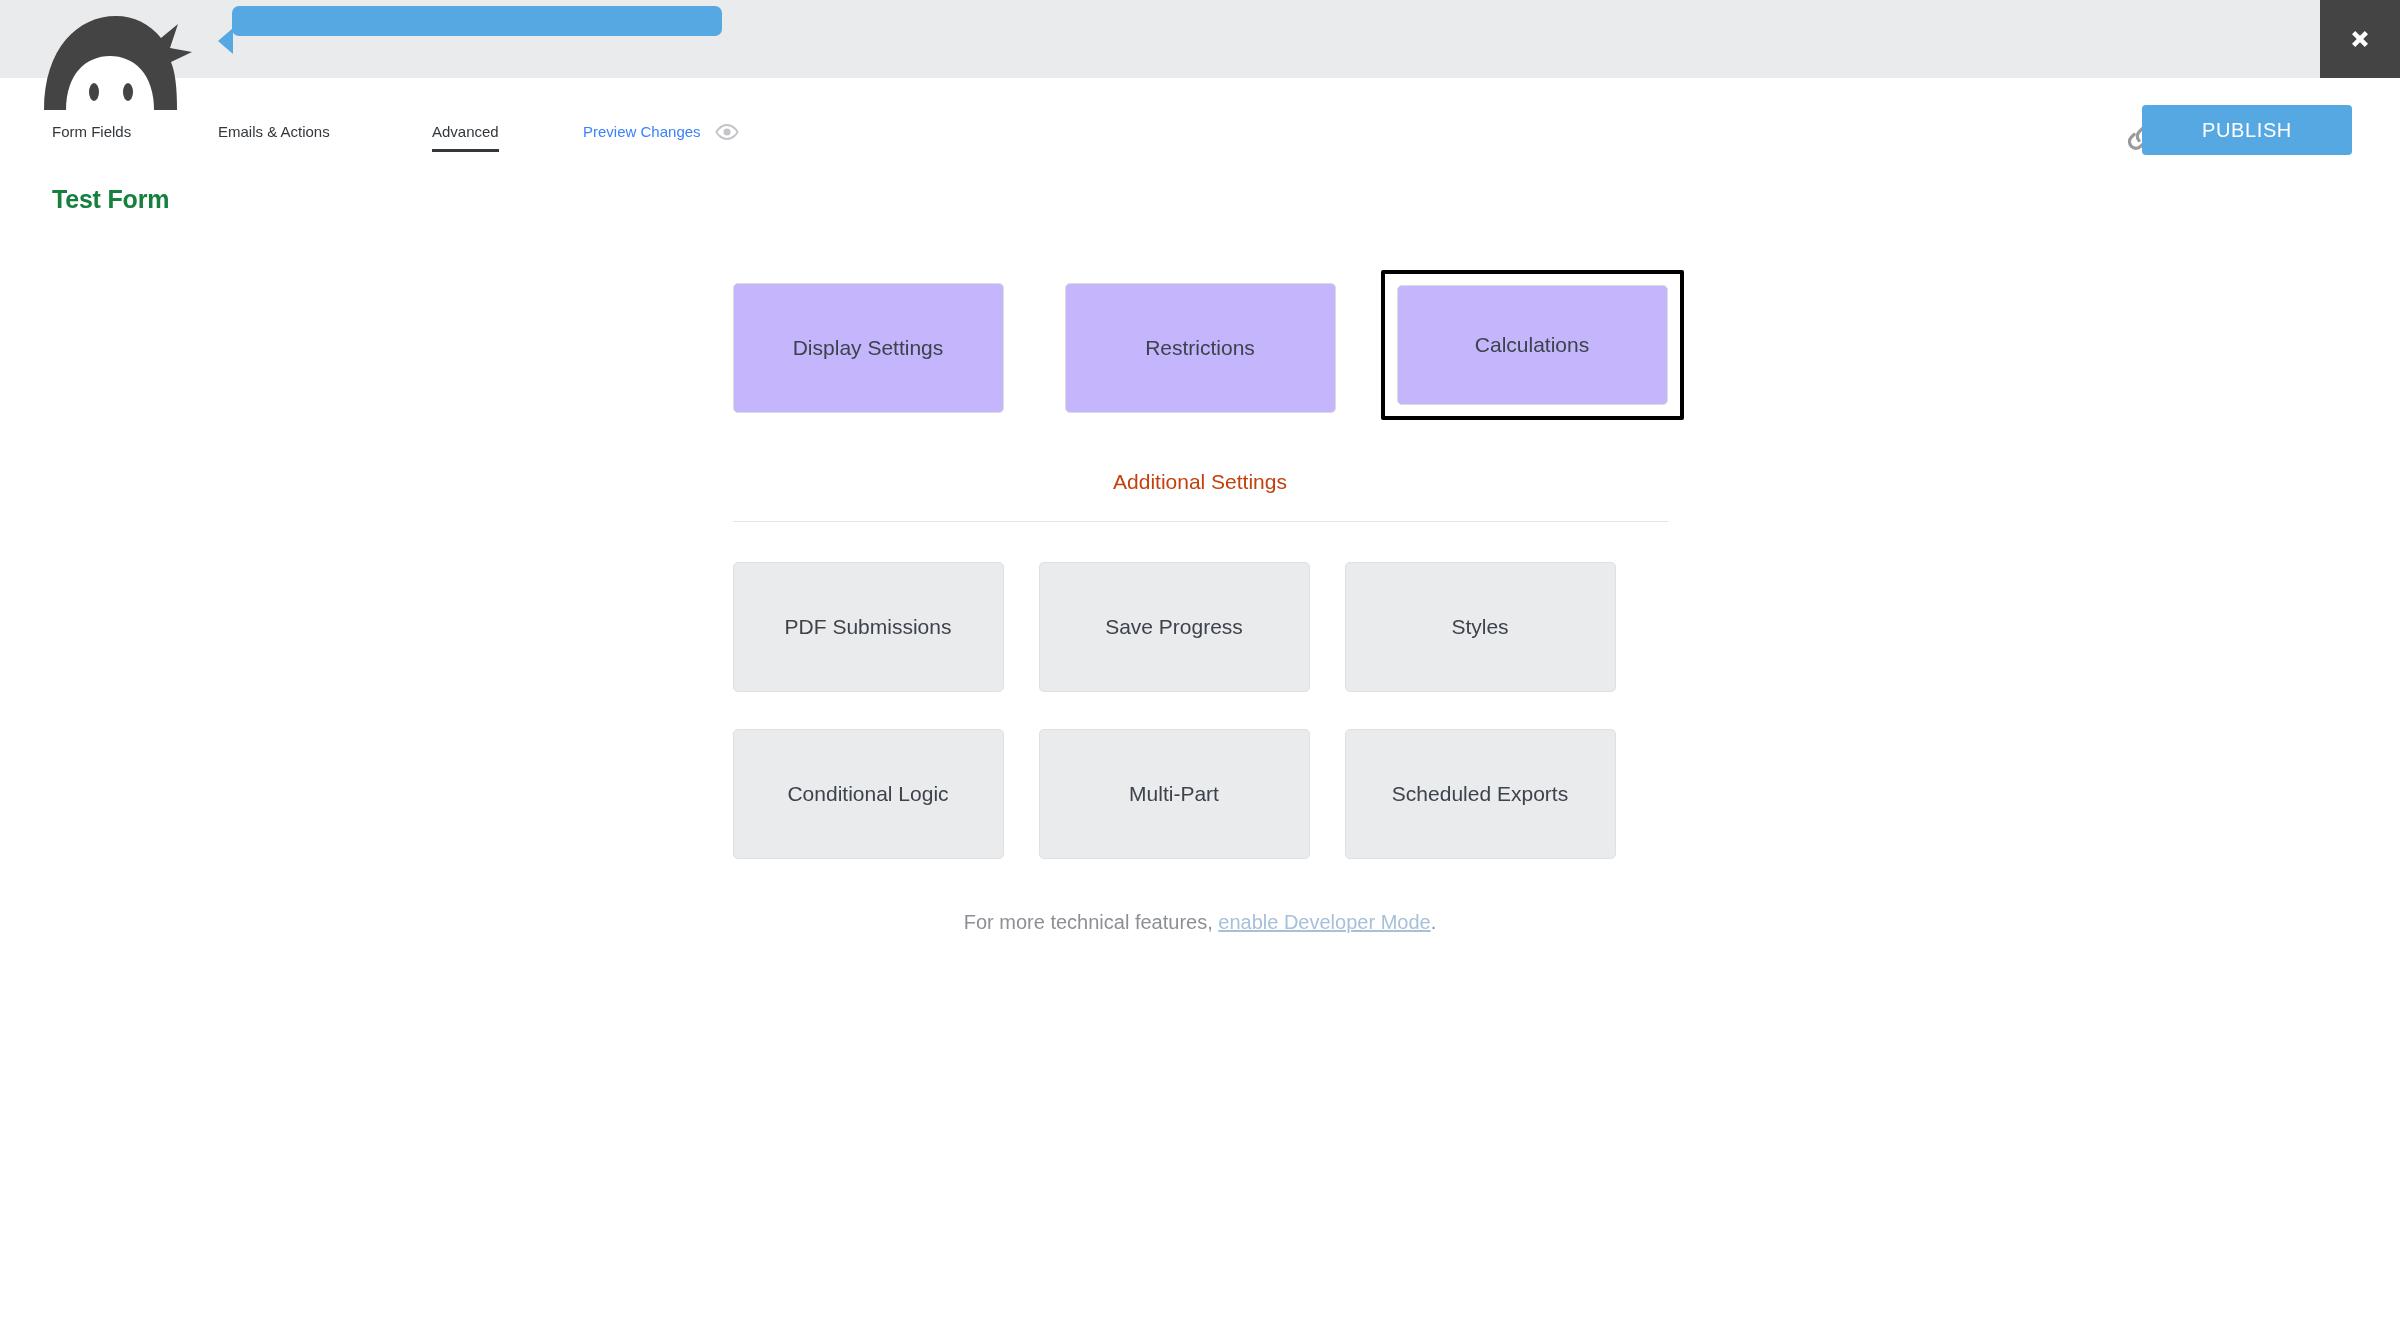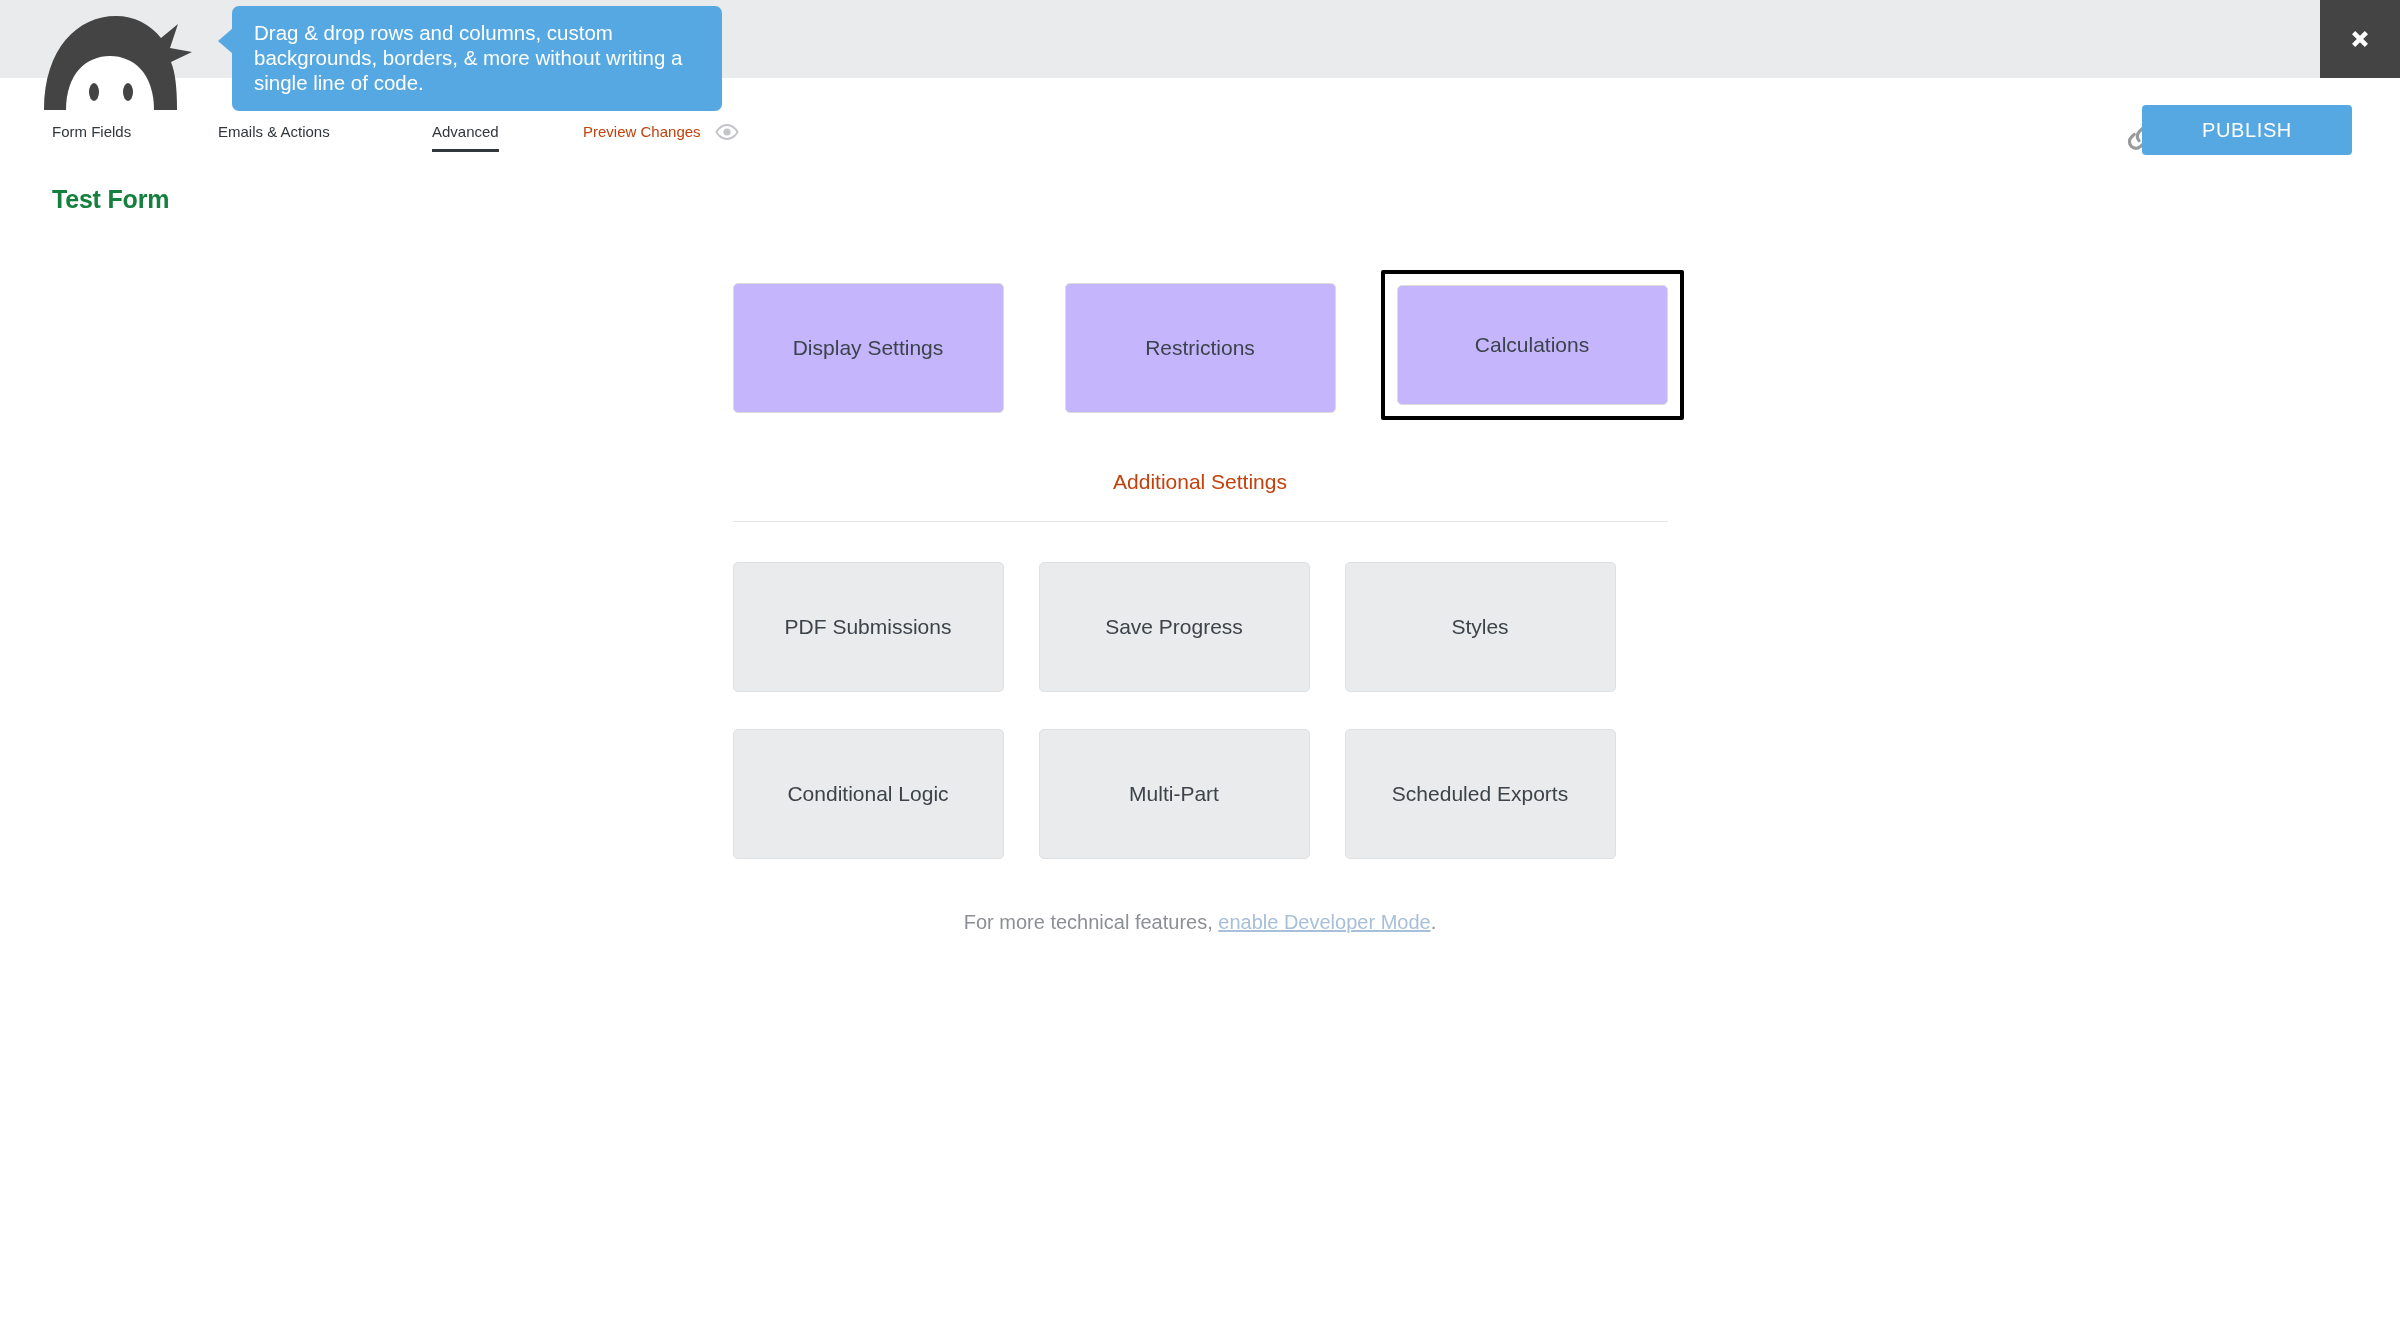--- a/index.html
+++ b/index.html
@@ -95,21 +95,21 @@
     color: #32373c;
     cursor: pointer;
     padding-bottom: 12px;
     white-space: nowrap;
   }
   .tab.tab-form-fields { left: 52px; }
   .tab.tab-emails { left: 218px; }
   .tab.tab-advanced { left: 432px; }
   .tab.tab-preview {
     left: 583px;
-    color: #c2410c;
+    color: #3b82f6;
     display: flex;
     align-items: center;
     gap: 14px;
   }
   .tab.active::after {
     content: "";
     position: absolute;
     left: 0;
     right: 0;
     bottom: 0;
@@ -262,21 +262,20 @@
   <svg width="170" height="110" viewBox="0 0 170 110" xmlns="http://www.w3.org/2000/svg">
     <path d="M14 110 C14 48, 48 16, 86 16 C104 16, 120 24, 131 38 L148 24 L140 48 L162 52 L141 62 C145 72, 147 86, 147 110 Z" fill="#444444"></path>
     <path d="M36 110 C36 74, 56 56, 80 56 C104 56, 124 74, 124 110 Z" fill="#ffffff"></path>
     <ellipse cx="64" cy="92" rx="5" ry="9" fill="#444444"></ellipse>
     <ellipse cx="98" cy="92" rx="5" ry="9" fill="#444444"></ellipse>
   </svg>
 </div>
 
 <div class="tooltip">
   <div class="tooltip-tail"></div>
-  <span>Drag &amp; drop rows and columns, custom backgrounds, borders, &amp; more without writing a single line of code.</span>
 </div>
 
 <div class="close-button">
   <svg width="26" height="26" viewBox="0 0 26 26" xmlns="http://www.w3.org/2000/svg">
     <path d="M5 8.2 L8.2 5 L13 9.8 L17.8 5 L21 8.2 L16.2 13 L21 17.8 L17.8 21 L13 16.2 L8.2 21 L5 17.8 L9.8 13 Z" fill="#ffffff"></path>
   </svg>
 </div>
 
 <div class="tabs-row">
   <div class="tab tab-form-fields">

